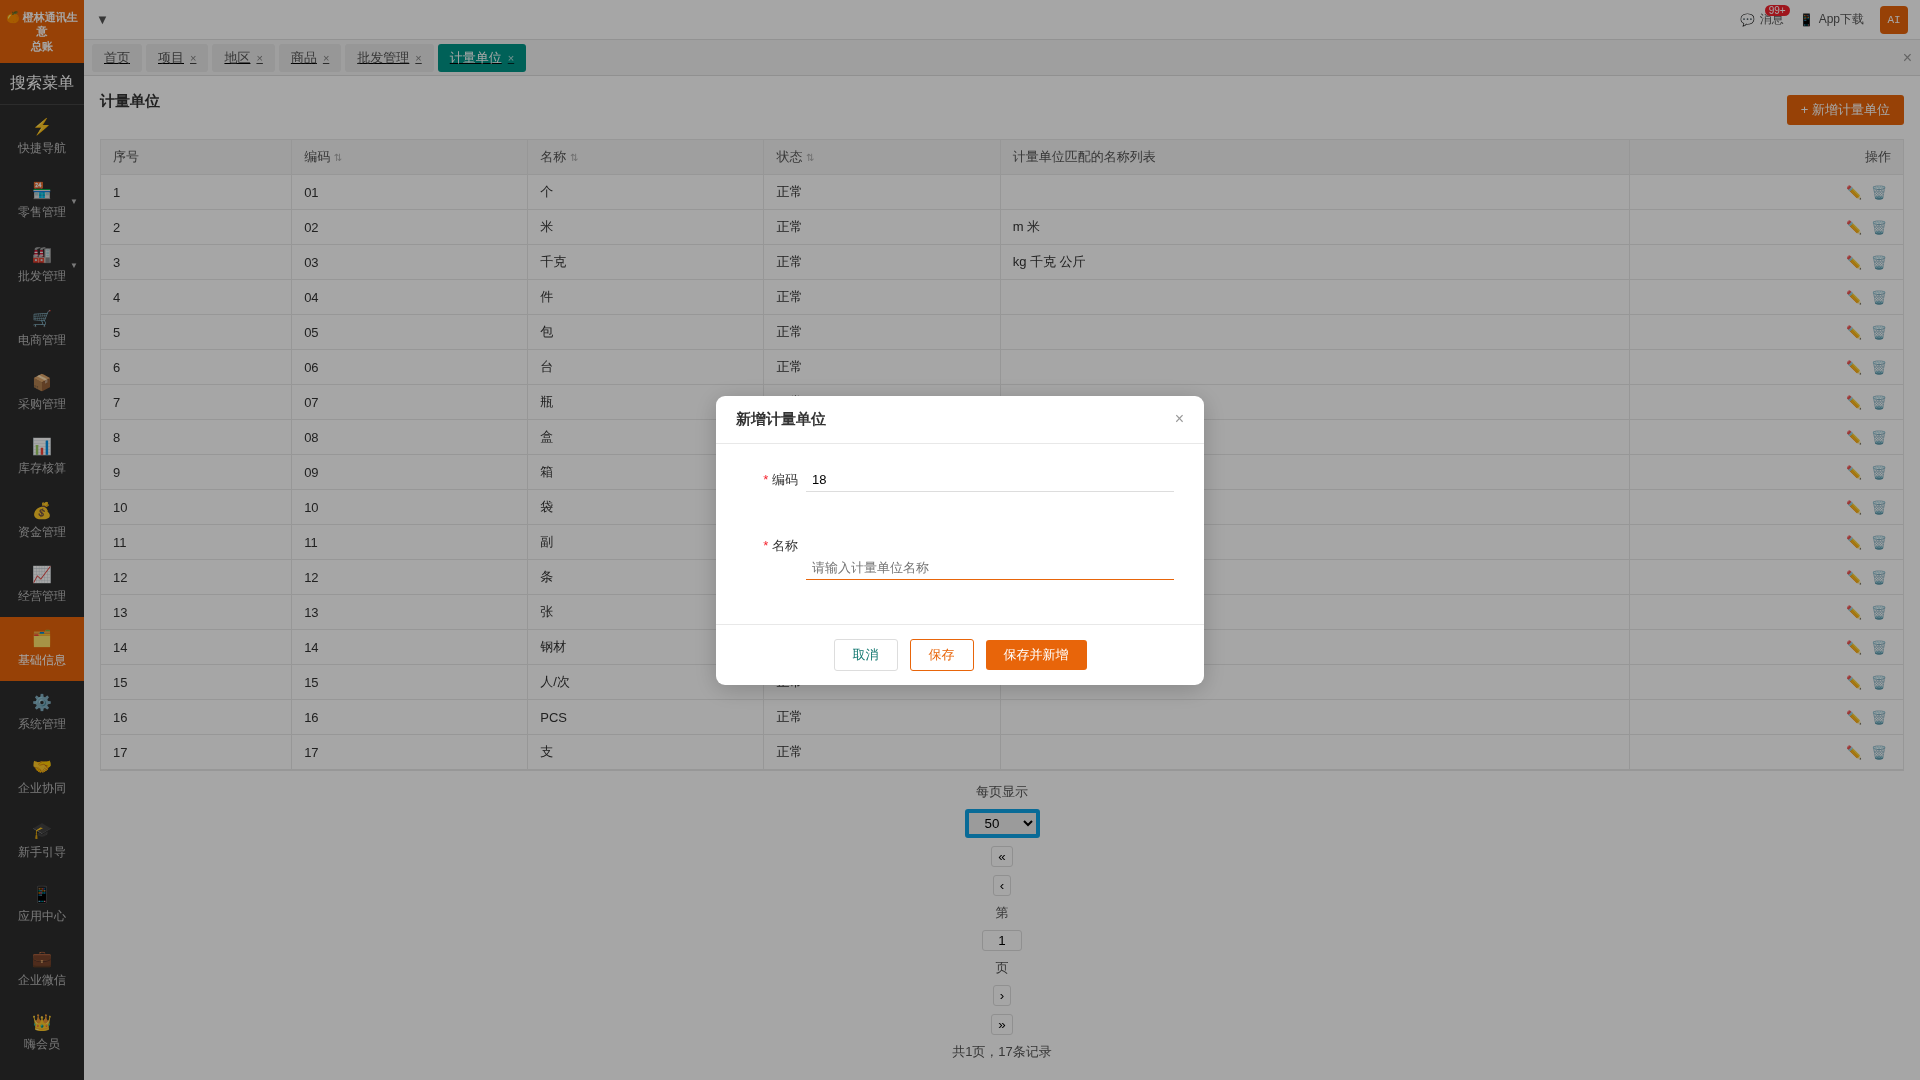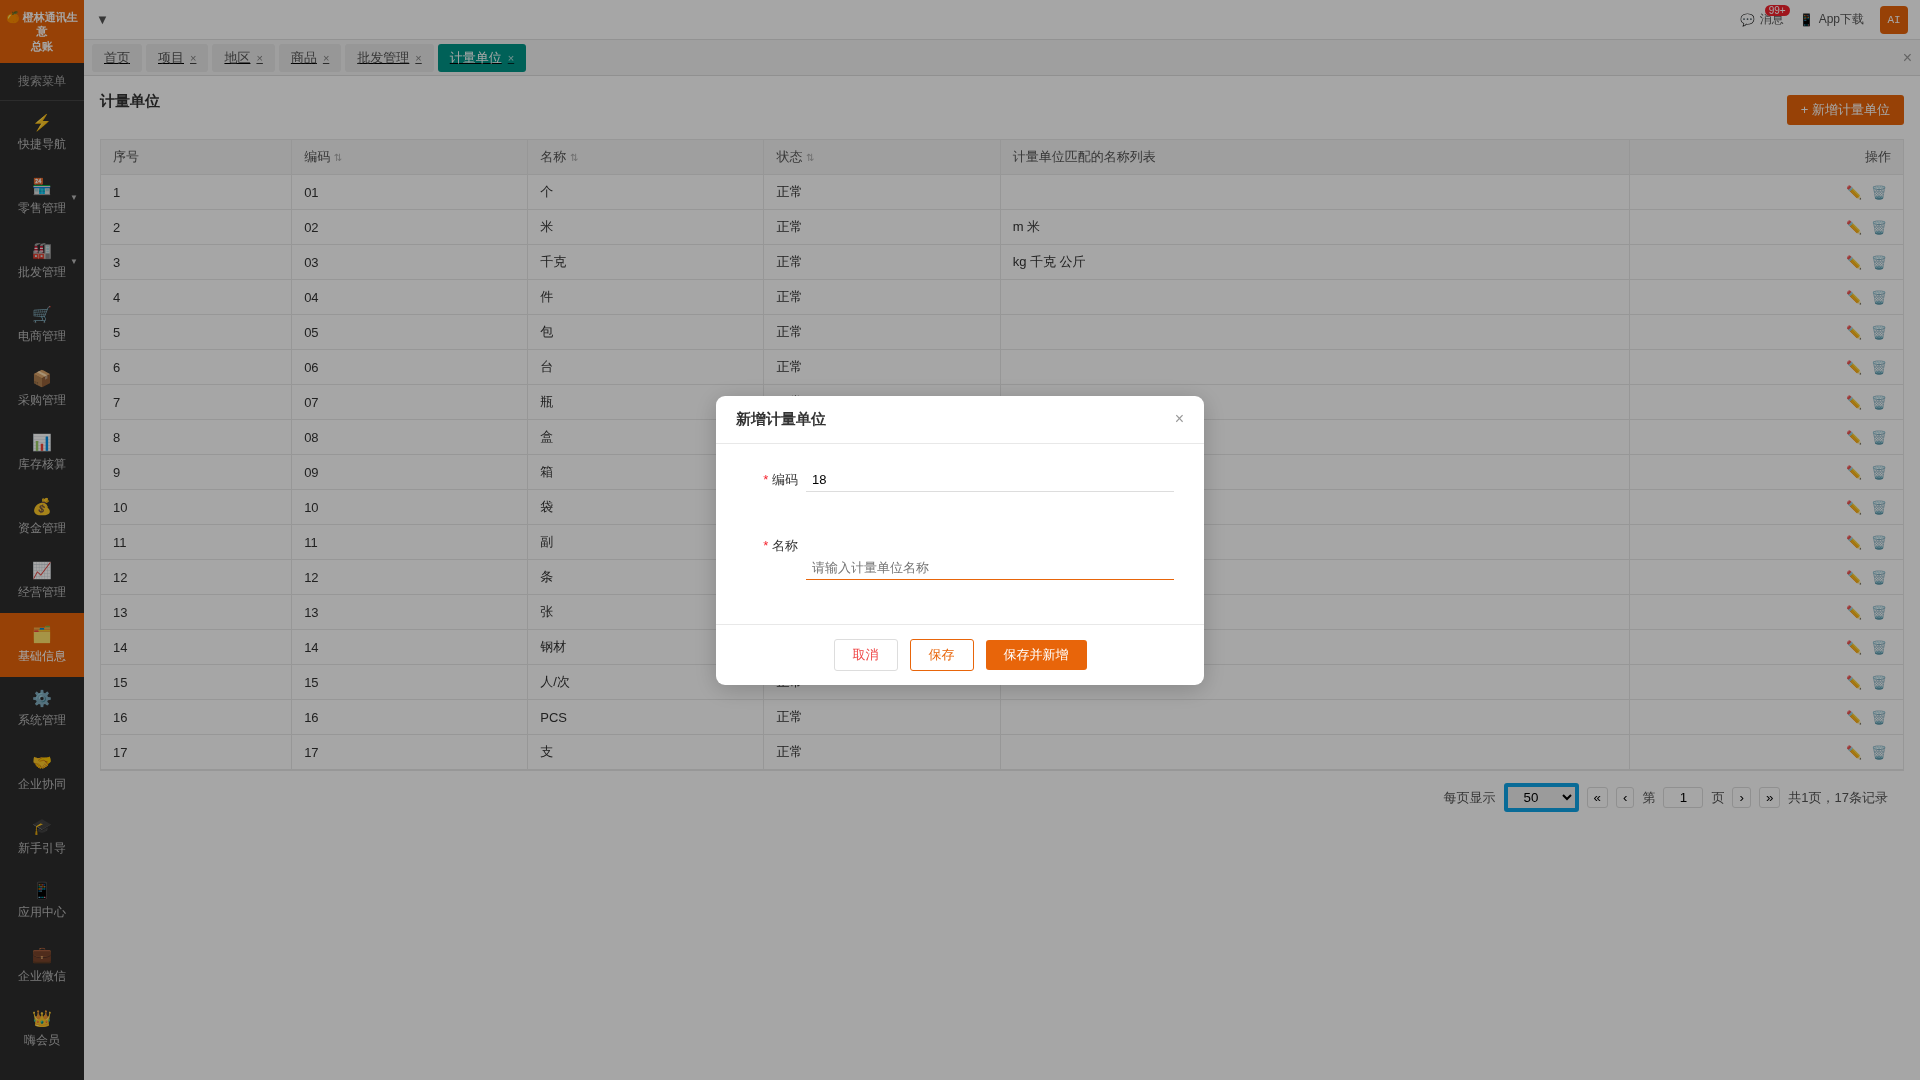--- a/index.html
+++ b/index.html
@@ -3,21 +3,21 @@
   <meta charset="utf-8">
   <style>
     * { box-sizing: border-box; margin: 0; padding: 0; }
     body { font-family: 'Microsoft YaHei', Arial, sans-serif; font-size: 13px; background: #f0f0f0; display: flex; height: 1080px; width: 1920px; overflow: hidden; }
 
     
     .sidebar { width: 84px; background: #2d2d2d; color: #ccc; display: flex; flex-direction: column; align-items: center; padding-top: 0; flex-shrink: 0; }
     .sidebar-logo { width: 100%; background: #e8650a; display: flex; align-items: center; justify-content: center; padding: 10px 6px; }
     .sidebar-logo-text { color: white; font-size: 11px; font-weight: bold; text-align: center; line-height: 1.3; }
     .sidebar-search { width: 100%; padding: 10px 6px; border-bottom: 1px solid #444; text-align: center; cursor: pointer; }
-    .sidebar-search span { color: #a3a3a3; font-size: 12px; }
+    .sidebar-search span { color: #ffffff; font-size: 16px; }
     .sidebar-nav-item { width: 100%; padding: 12px 6px; text-align: center; cursor: pointer; color: #bbb; font-size: 12px; display: flex; flex-direction: column; align-items: center; gap: 4px; }
     .sidebar-nav-item.active { background: #e8650a; color: #fff; }
     .sidebar-nav-item .nav-icon { font-size: 16px; }
     .sidebar-nav-item.has-arrow { position: relative; }
     .sidebar-nav-item.has-arrow::after { content: '▼'; font-size: 8px; position: absolute; right: 6px; top: 50%; transform: translateY(-50%); }
 
     
     .main-area { flex: 1; display: flex; flex-direction: column; overflow: hidden; }
 
     
@@ -46,39 +46,39 @@
 
     
     .data-table { width: 100%; border-collapse: collapse; font-size: 13px; }
     .data-table th { background: #f5f5f5; border: 1px solid #e8e8e8; padding: 8px 12px; text-align: left; color: #555; font-weight: normal; }
     .data-table td { border: 1px solid #e8e8e8; padding: 8px 12px; color: #333; }
     .status-normal { color: #52c41a; }
     .action-btn { cursor: pointer; color: #999; margin: 0 3px; }
     .sort-icon { color: #aaa; font-size: 10px; }
 
     
-    .pagination { display: flex; align-items: center; justify-content: flex-end; padding: 12px 16px; gap: 8px; font-size: 13px; color: #555; border-top: 1px solid #e8e8e8; }
+    .pagination { display: flex; align-items: center; justify-content: flex-end; padding: 12px 16px; gap: 8px; font-size: 13px; color: #555; border-top: 1px solid #e8e8e8; flex-direction: column; }
     .pagination select { padding: 2px 12px; border: 4px solid #0ea5e9; border-radius: 3px; }
     .pagination .page-btn { cursor: pointer; padding: 2px 6px; border: 1px solid #ddd; border-radius: 3px; background: #fff; }
     .pagination input { width: 40px; text-align: center; border: 1px solid #ddd; border-radius: 3px; padding: 2px 4px; }
 
     
     .modal-overlay { position: fixed; top: 0; left: 0; width: 100%; height: 100%; background: rgba(0,0,0,0.35); display: flex; align-items: center; justify-content: center; z-index: 1000; }
     .modal { background: #fff; border-radius: 9px; width: 488px; box-shadow: 0 4px 24px rgba(0,0,0,0.2); }
     .modal-header { padding: 14px 20px; border-bottom: 1px solid #e8e8e8; display: flex; align-items: center; justify-content: space-between; }
     .modal-title { font-size: 15px; font-weight: bold; color: #333; }
     .modal-close { cursor: pointer; color: #999; font-size: 16px; }
     .modal-body { padding: 24px 30px; }
     .form-row { display: flex; align-items: center; margin-bottom: 20px; }
     .form-label { width: 60px; text-align: right; padding-right: 8px; color: #333; font-size: 13px; }
     .form-label.required::before { content: '* '; color: #f5222d; }
     .form-input { flex: 1; border: none; border-bottom: 1px solid #ddd; padding: 4px 6px; font-size: 13px; outline: none; }
     .form-input.name-input { border-bottom: 1px solid #e8650a; margin-top: 44px; }
     .modal-footer { padding: 14px 20px; border-top: 1px solid #e8e8e8; display: flex; align-items: center; justify-content: center; gap: 12px; }
-    .btn-cancel { padding: 6px 18px; border: 1px solid #ddd; border-radius: 3px; background: #fff; cursor: pointer; color: #ef4444; font-size: 13px; }
+    .btn-cancel { padding: 6px 18px; border: 1px solid #ddd; border-radius: 3px; background: #fff; cursor: pointer; color: #0f766e; font-size: 13px; }
     .btn-save { padding: 6px 18px; border: 1px solid #e8650a; border-radius: 3px; background: #fff; cursor: pointer; color: #e8650a; font-size: 13px; }
     .btn-save-new { padding: 6px 18px; border: none; border-radius: 3px; background: #e8650a; cursor: pointer; color: #fff; font-size: 13px; }
   </style>
 </head>
 <body>
 
 <div class="sidebar">
   <div class="sidebar-logo">
     <div class="sidebar-logo-text">🍊 橙林通讯生意<br>总账</div>
   </div>

